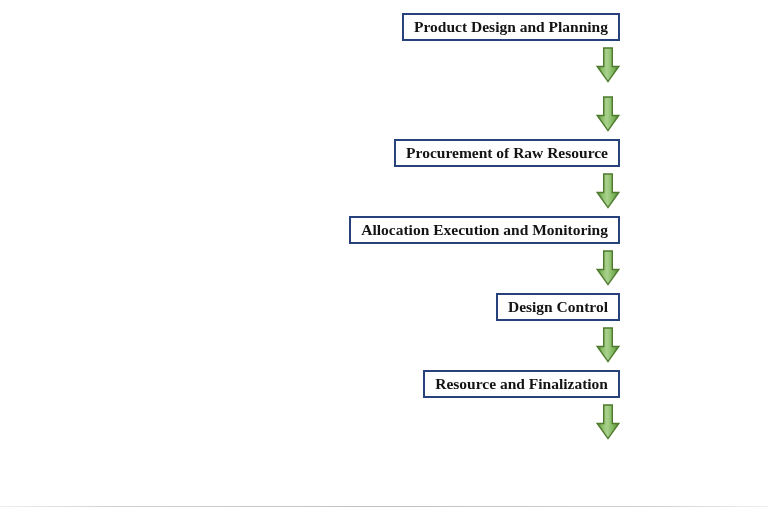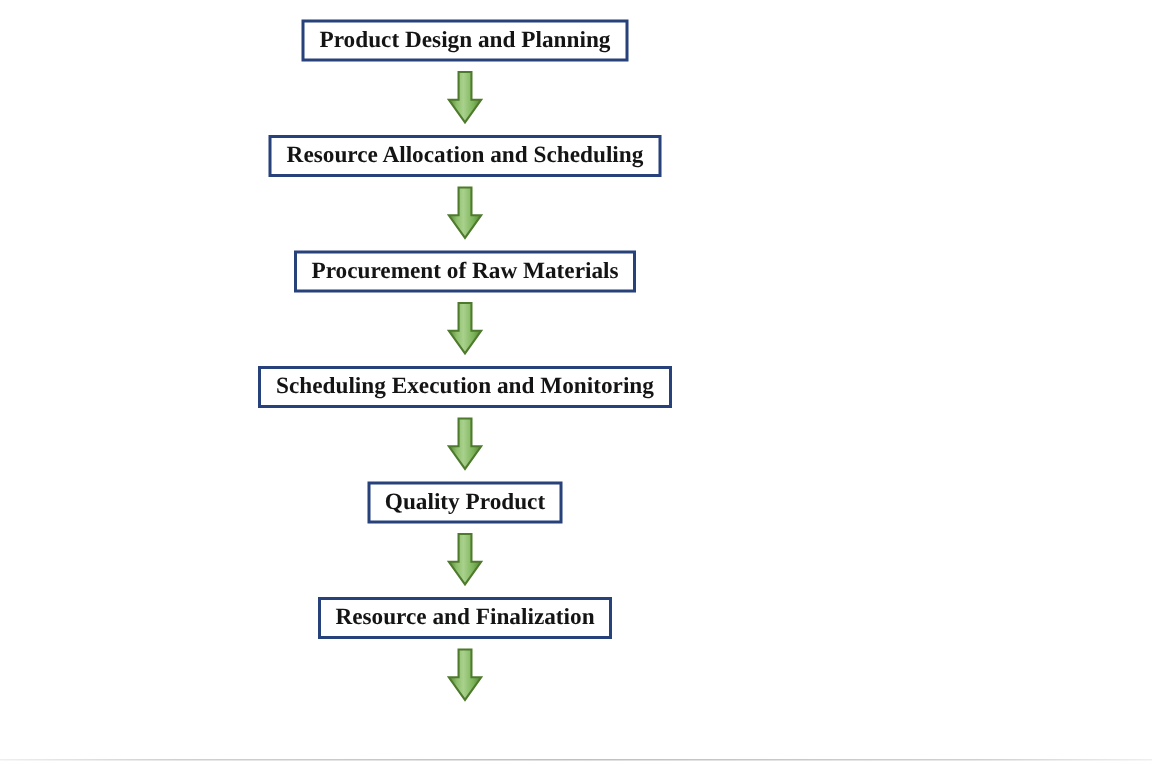--- a/index.html
+++ b/index.html
@@ -16,21 +16,21 @@
     font-family: "Liberation Serif", "DejaVu Serif", serif;
   }
   .flow {
     position: absolute;
     left: 0;
     top: 0;
     width: 620px;
     padding-top: 13px;
     display: flex;
     flex-direction: column;
-    align-items: center;
+    align-items: flex-end;
   }
   .flow-box {
     border: 2px solid #27417a;
     background: #ffffff;
     color: #141414;
     font-weight: bold;
     font-size: 15.5px;
     line-height: 19px;
     padding: 2px 10px 3px 10px;
     white-space: nowrap;
@@ -74,39 +74,38 @@
   </svg>
 
   <div class="flow">
 
     <div class="flow-box">Product Design and Planning</div>
 
     <svg class="flow-arrow" width="24" height="36" viewBox="0 0 24 36">
       <path d="M 7.7 1 L 16.3 1 L 16.3 19.5 L 22.8 19.5 L 12 34.6 L 1.2 19.5 L 7.7 19.5 Z" fill="url(#arrowGrad)" stroke="#4d7a2d" stroke-width="1.4" stroke-linejoin="miter"></path>
     </svg>
 
-    <div class="flow-box">Resource Allocation and Scheduling</div>
 
     <svg class="flow-arrow" width="24" height="36" viewBox="0 0 24 36">
       <path d="M 7.7 1 L 16.3 1 L 16.3 19.5 L 22.8 19.5 L 12 34.6 L 1.2 19.5 L 7.7 19.5 Z" fill="url(#arrowGrad)" stroke="#4d7a2d" stroke-width="1.4" stroke-linejoin="miter"></path>
     </svg>
 
-    <div class="flow-box">Procurement of Raw Materials</div>
+    <div class="flow-box">Procurement of Raw Resource</div>
 
     <svg class="flow-arrow" width="24" height="36" viewBox="0 0 24 36">
       <path d="M 7.7 1 L 16.3 1 L 16.3 19.5 L 22.8 19.5 L 12 34.6 L 1.2 19.5 L 7.7 19.5 Z" fill="url(#arrowGrad)" stroke="#4d7a2d" stroke-width="1.4" stroke-linejoin="miter"></path>
     </svg>
 
-    <div class="flow-box">Scheduling Execution and Monitoring</div>
+    <div class="flow-box">Allocation Execution and Monitoring</div>
 
     <svg class="flow-arrow" width="24" height="36" viewBox="0 0 24 36">
       <path d="M 7.7 1 L 16.3 1 L 16.3 19.5 L 22.8 19.5 L 12 34.6 L 1.2 19.5 L 7.7 19.5 Z" fill="url(#arrowGrad)" stroke="#4d7a2d" stroke-width="1.4" stroke-linejoin="miter"></path>
     </svg>
 
-    <div class="flow-box">Quality Product</div>
+    <div class="flow-box">Design Control</div>
 
     <svg class="flow-arrow" width="24" height="36" viewBox="0 0 24 36">
       <path d="M 7.7 1 L 16.3 1 L 16.3 19.5 L 22.8 19.5 L 12 34.6 L 1.2 19.5 L 7.7 19.5 Z" fill="url(#arrowGrad)" stroke="#4d7a2d" stroke-width="1.4" stroke-linejoin="miter"></path>
     </svg>
 
     <div class="flow-box">Resource and Finalization</div>
 
     <svg class="flow-arrow" width="24" height="36" viewBox="0 0 24 36">
       <path d="M 7.7 1 L 16.3 1 L 16.3 19.5 L 22.8 19.5 L 12 34.6 L 1.2 19.5 L 7.7 19.5 Z" fill="url(#arrowGrad)" stroke="#4d7a2d" stroke-width="1.4" stroke-linejoin="miter"></path>
     </svg>

